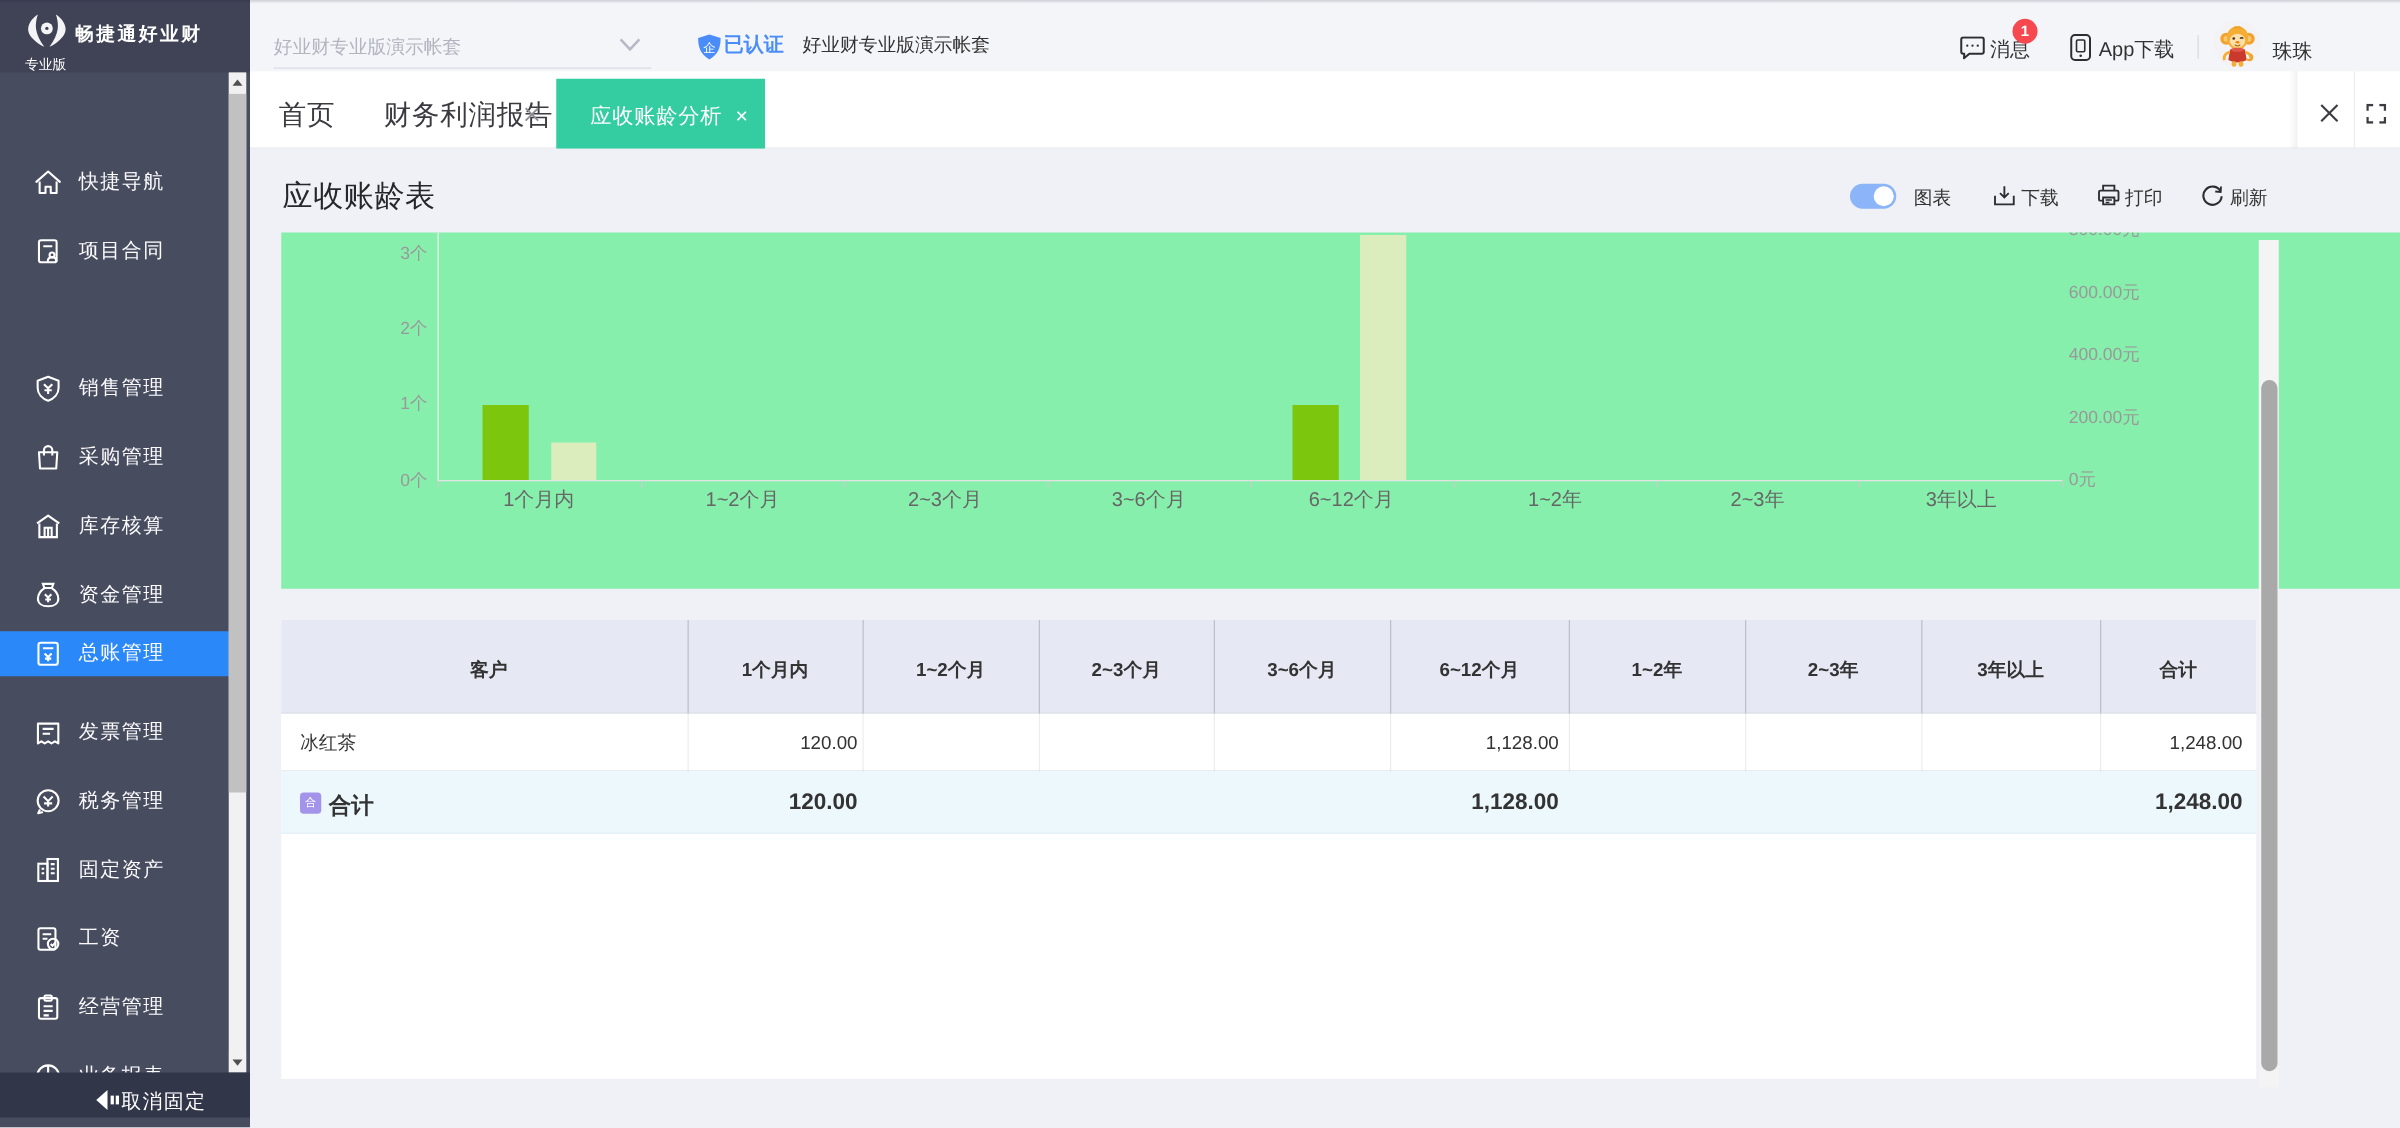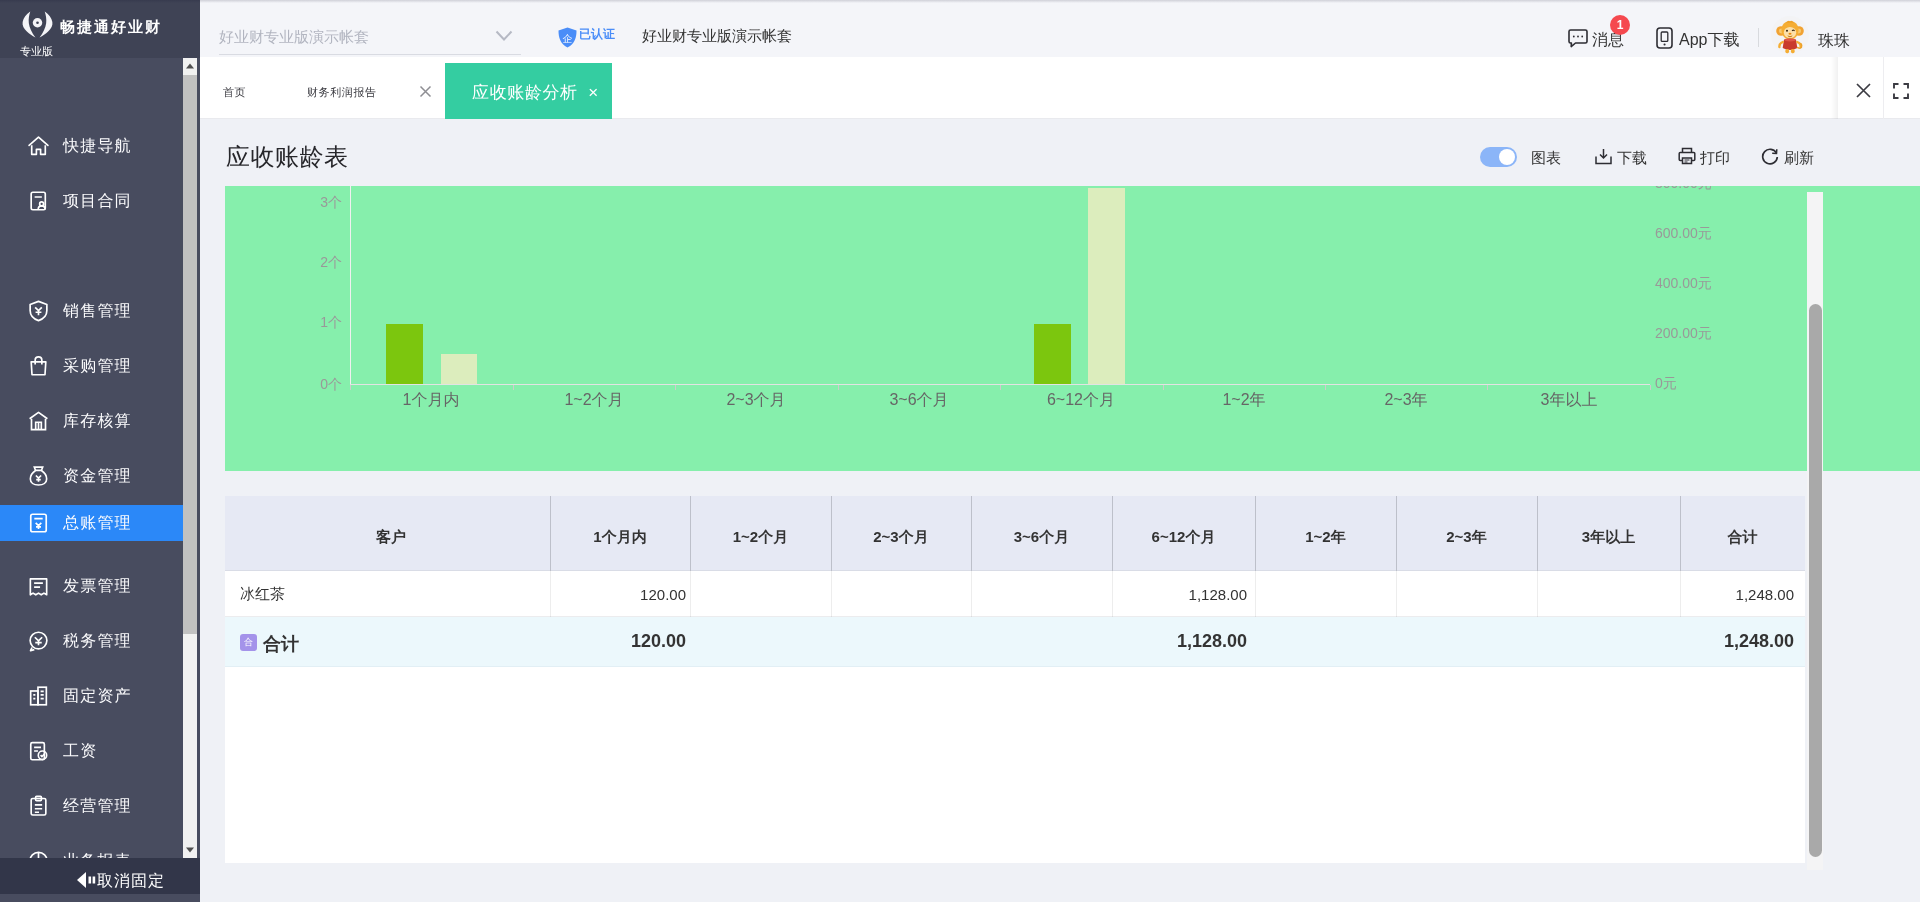--- a/index.html
+++ b/index.html
@@ -3,26 +3,26 @@
 <meta charset="utf-8">
 <style>
 *{margin:0;padding:0;box-sizing:border-box}
 html,body{width:1920px;height:902px;overflow:hidden}
 body{font-family:"Liberation Sans",sans-serif;background:#eff1f6;position:relative;color:#333}
 .abs{position:absolute}
 
 #topbar{position:absolute;left:200px;top:0;right:0;height:57px;background:#f4f5f9}
 #acct{position:absolute;left:19px;top:28px;font-size:15px;color:#b2b5c0}
 #acctline{position:absolute;left:19px;top:54px;width:302px;height:1px;background:#d9dbe2}
-#verify{position:absolute;left:379px;top:26px;font-size:12px;color:#4a8df8;font-weight:700}
+#verify{position:absolute;left:379px;top:26px;font-size:16px;color:#4a8df8;font-weight:700}
 #acctname{position:absolute;left:442px;top:27px;font-size:15px;color:#333}
 .topicon-label{font-size:16px;color:#333}
 
 #tabbar{position:absolute;left:200px;top:57px;right:0;height:62px;background:#fff;border-bottom:1px solid #e9eaee}
-.tab{position:absolute;top:4px;height:62px;line-height:62px;font-size:11px;letter-spacing:.6px;color:#3a3a40}
+.tab{position:absolute;top:4px;height:62px;line-height:62px;font-size:22px;letter-spacing:.6px;color:#3a3a40}
 #tab-active{position:absolute;left:245px;top:6px;height:56px;width:167px;background:#34cda1;color:#fff;text-align:center;line-height:59px;font-size:17px;letter-spacing:.6px}
 
 #content{position:absolute;left:200px;top:119px;right:0;bottom:0;background:#eff1f6}
 #pagetitle{position:absolute;left:26px;top:22px;font-size:24px;color:#27272b;font-weight:500;letter-spacing:.5px}
 #chartbox{position:absolute;left:25px;top:67px;width:1853px;height:285px;background:#86efac}
 #tablewrap{position:absolute;left:25px;top:377px;width:1580px;height:367px;background:#fff}
 
 #sidebar{position:absolute;left:0;top:0;width:200px;height:902px;background:#484c5f}
 #sbhead{position:absolute;left:0;top:0;width:200px;height:58px;background:#3f4355}
 #sbver{position:absolute;left:20px;top:44px;font-size:11px;color:#fff}

